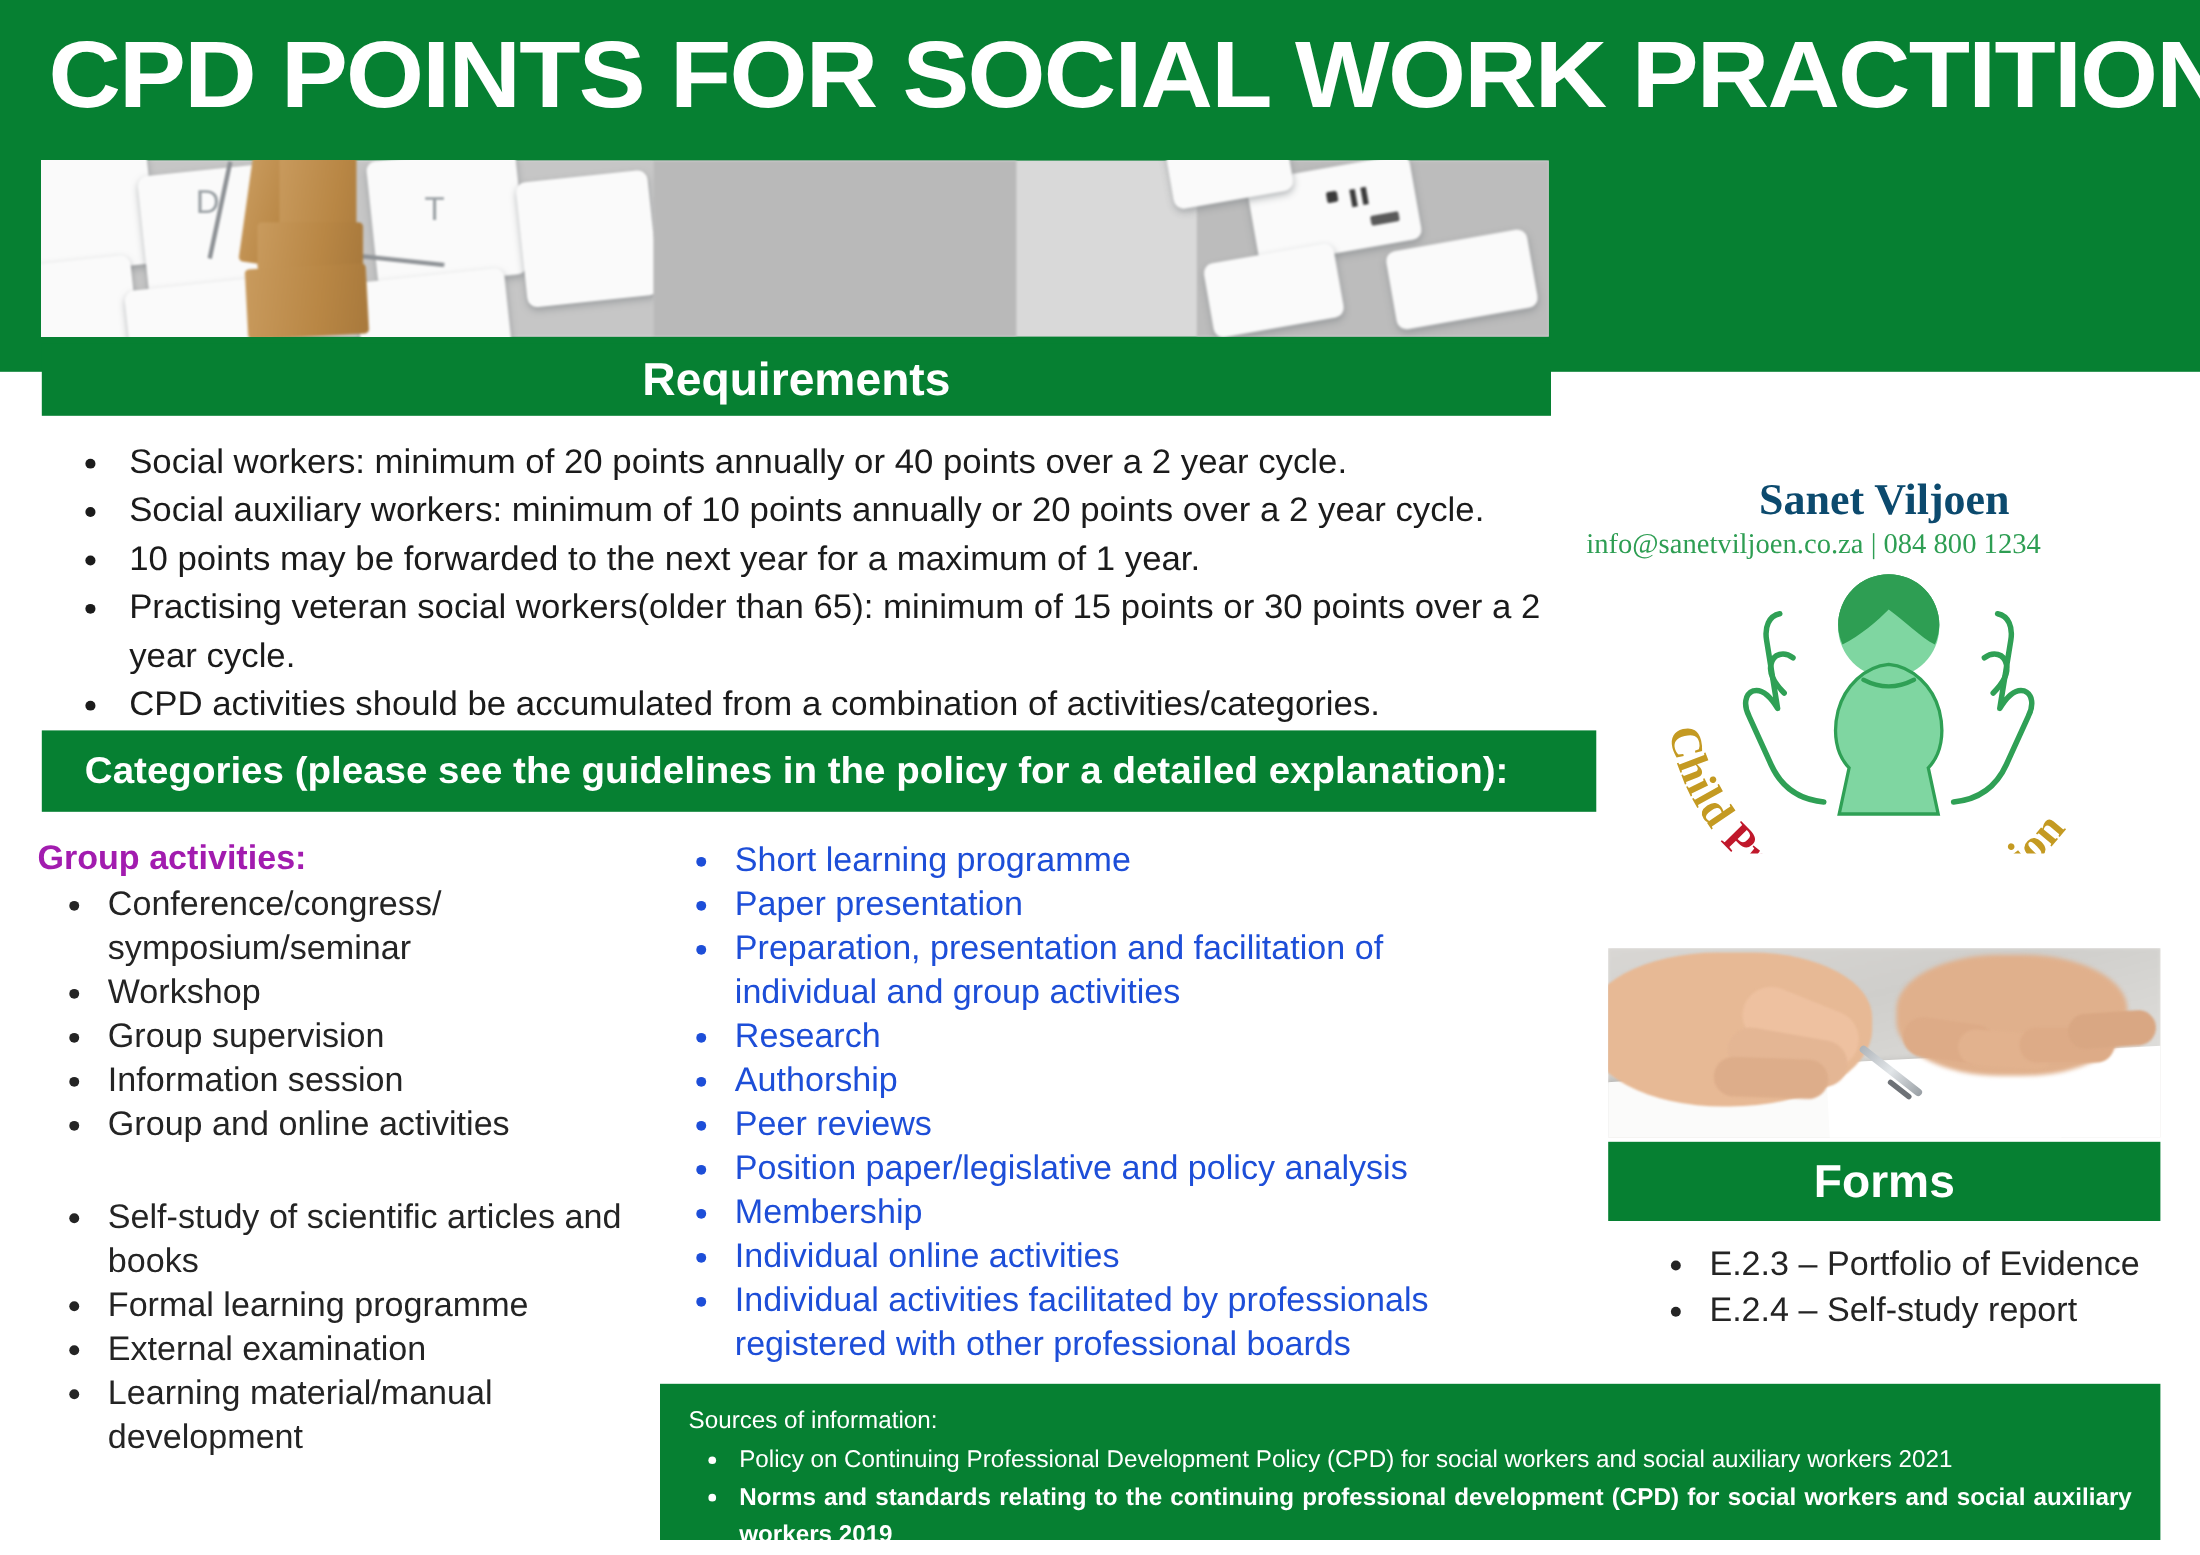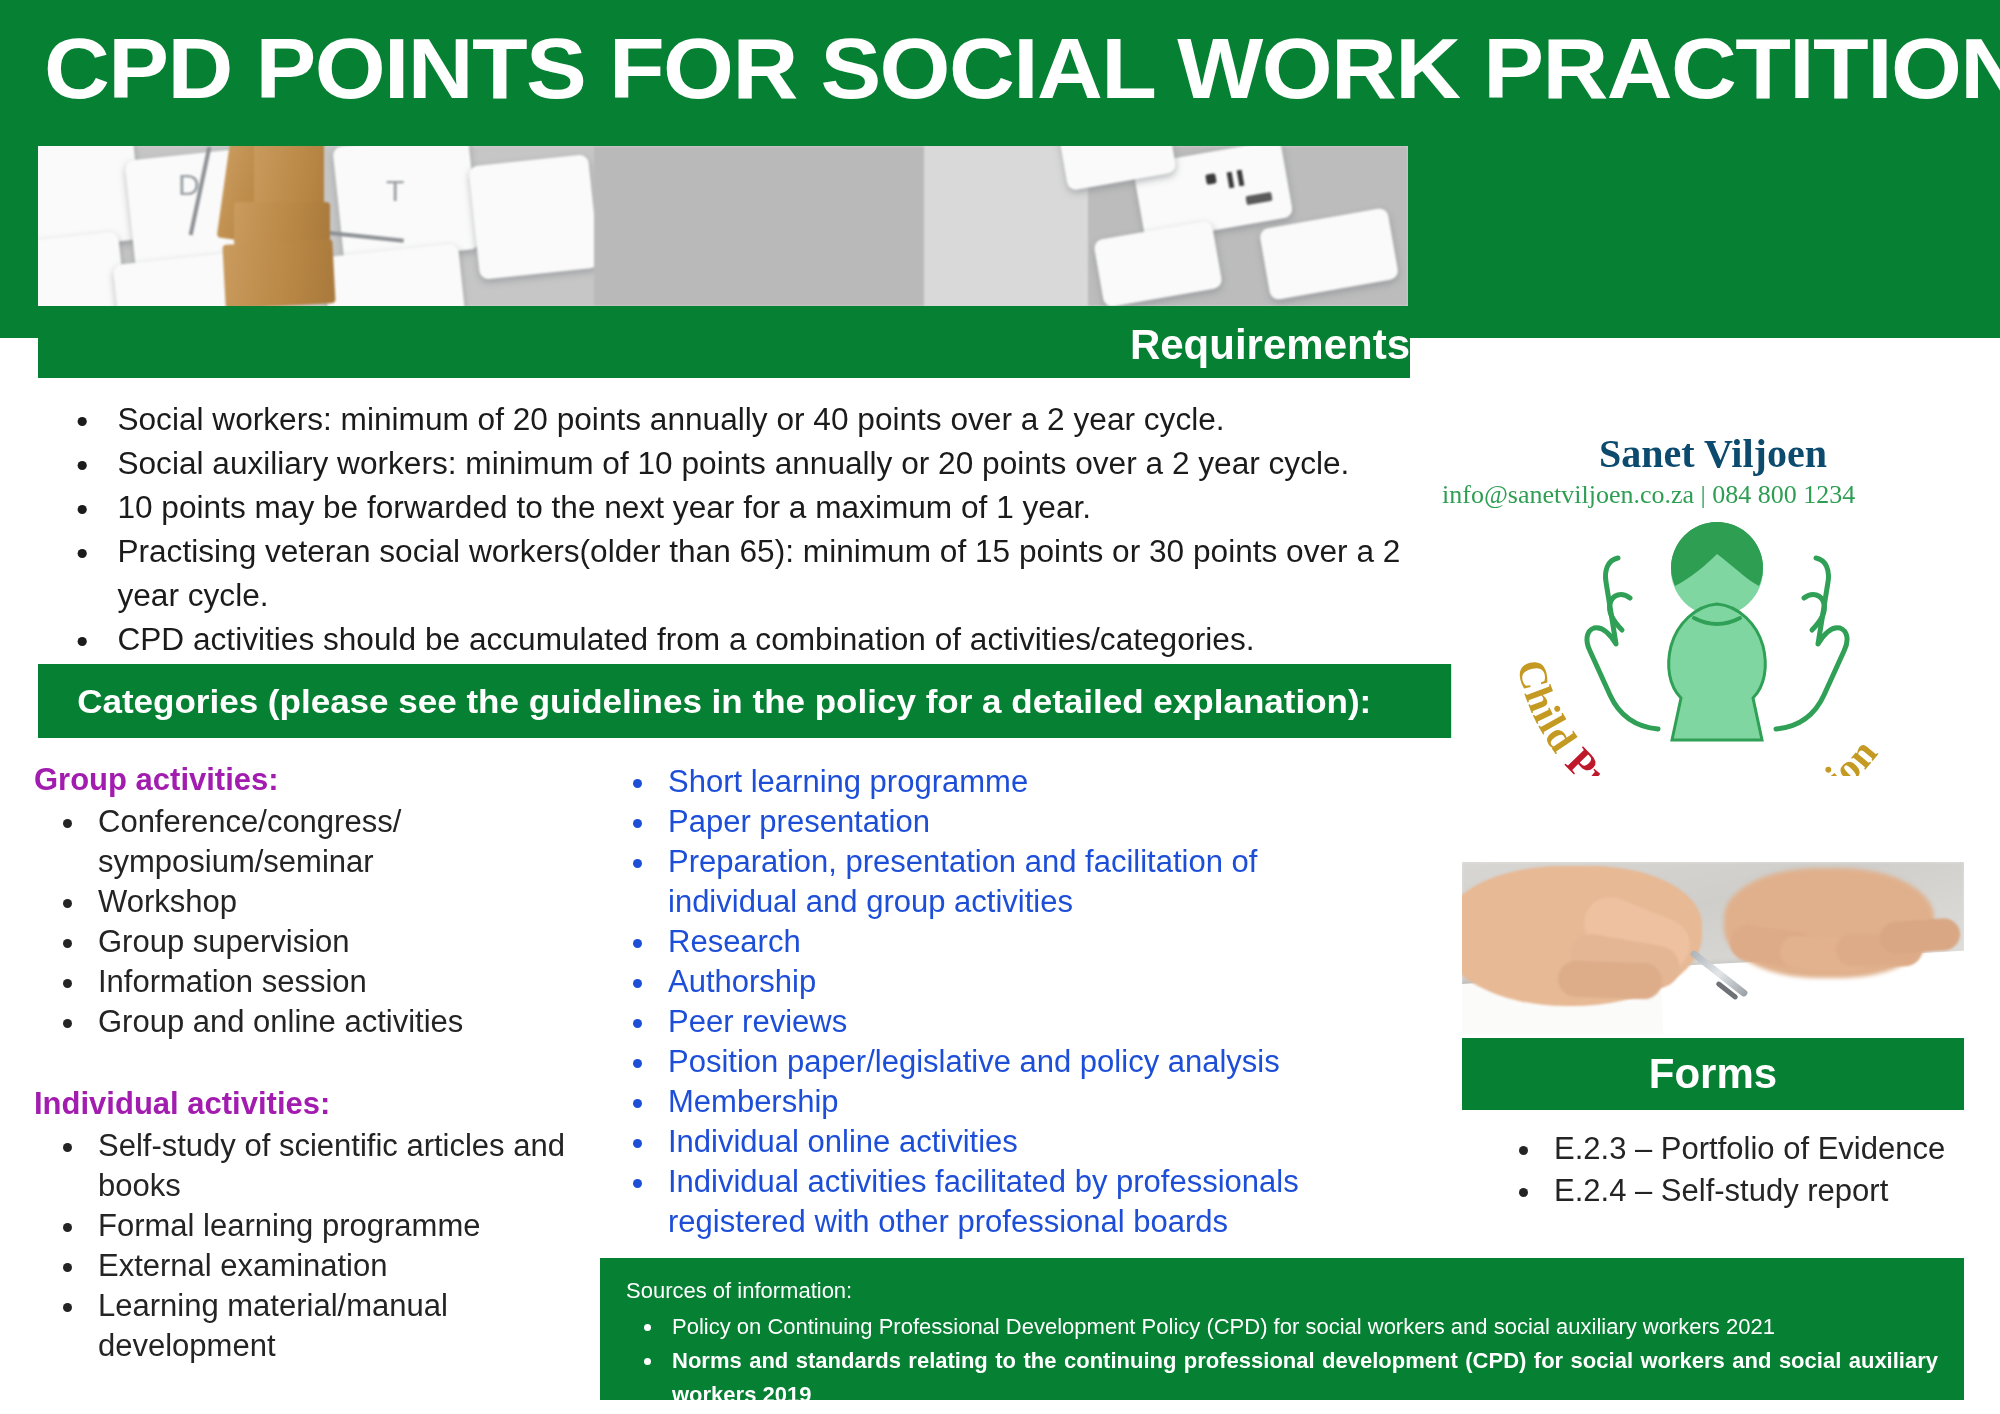--- a/index.html
+++ b/index.html
@@ -57,21 +57,21 @@
   }
 
   
   .bar {
     position: absolute; background: #068032; color: #fff;
     font-family: "Liberation Sans", sans-serif; font-weight: 700;
     display: flex; align-items: center;
   }
   .bar-requirements {
     left: 38px; top: 312px; width: 1372px; height: 66px;
-    justify-content: flex-end; font-size: 42px;
+    justify-content: center; font-size: 42px;
     transform: scaleX(1.0);
   }
   .bar-categories {
     left: 38px; top: 664px; width: 1372px; height: 74px;
     padding-left: 38px; font-size: 34px;
     transform: scaleX(1.03); transform-origin: left center;
   }
   .bar-forms {
     left: 1462px; top: 1038px; width: 502px; height: 72px;
     justify-content: center; font-size: 42px;
@@ -224,21 +224,20 @@
   <div class="cat-col-left">
     <div class="cat-head">Group activities:</div>
     <ul class="cat-list">
       <li>Conference/congress/ symposium/seminar</li>
       <li>Workshop</li>
       <li>Group supervision</li>
       <li>Information session</li>
       <li>Group and online activities</li>
     </ul>
     <div class="spacer-block"></div>
-    <div class="cat-head">Individual activities:</div>
     <ul class="cat-list">
       <li>Self-study of scientific articles and books</li>
       <li>Formal learning programme</li>
       <li>External examination</li>
       <li>Learning material/manual development</li>
     </ul>
   </div>
 
   <div class="cat-col-mid">
     <ul class="cat-list" style="margin-left:46px;">

